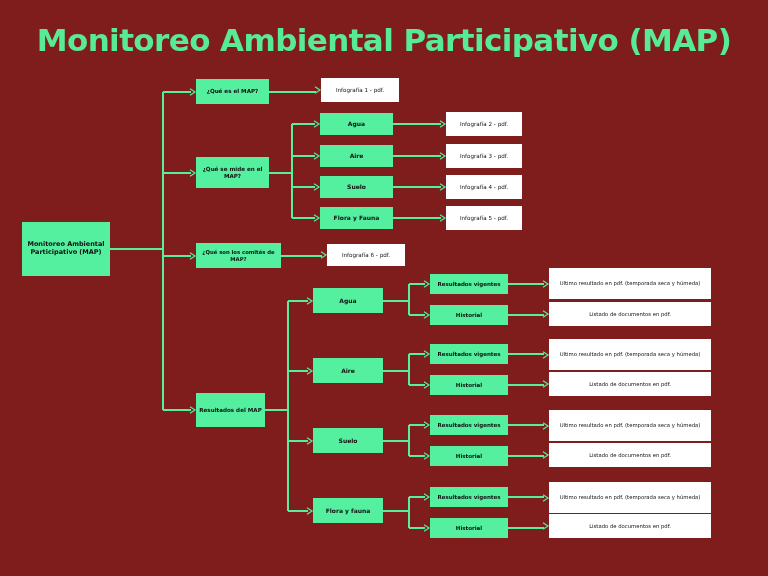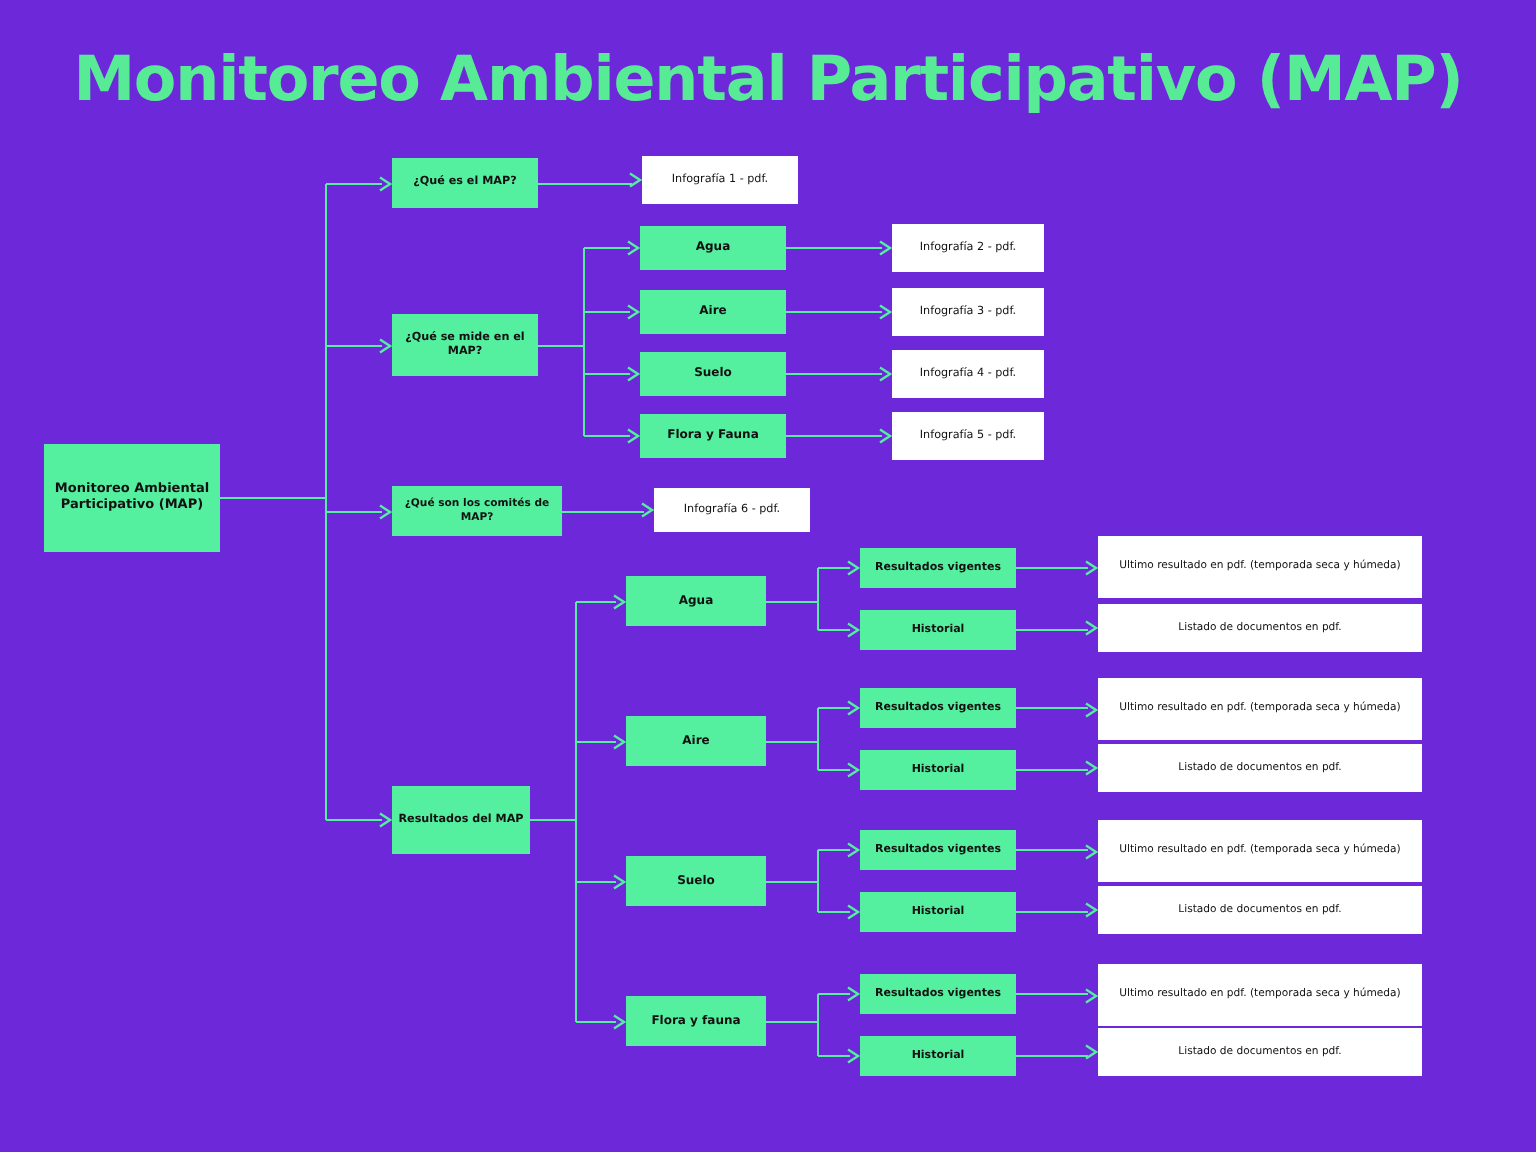--- a/index.html
+++ b/index.html
@@ -10,21 +10,21 @@
   body {
     width: 768px;
     height: 576px;
     overflow: hidden;
     font-family: "DejaVu Sans", "Liberation Sans", sans-serif;
   }
   #canvas {
     position: relative;
     width: 768px;
     height: 576px;
-    background: #6d28d9;
+    background: #7f1d1d;
   }
   #title {
     position: absolute;
     left: 0;
     top: 22px;
     width: 768px;
     text-align: center;
     color: #57eb96;
     font-family: "DejaVu Sans", "Liberation Sans", sans-serif;
     font-weight: bold;

